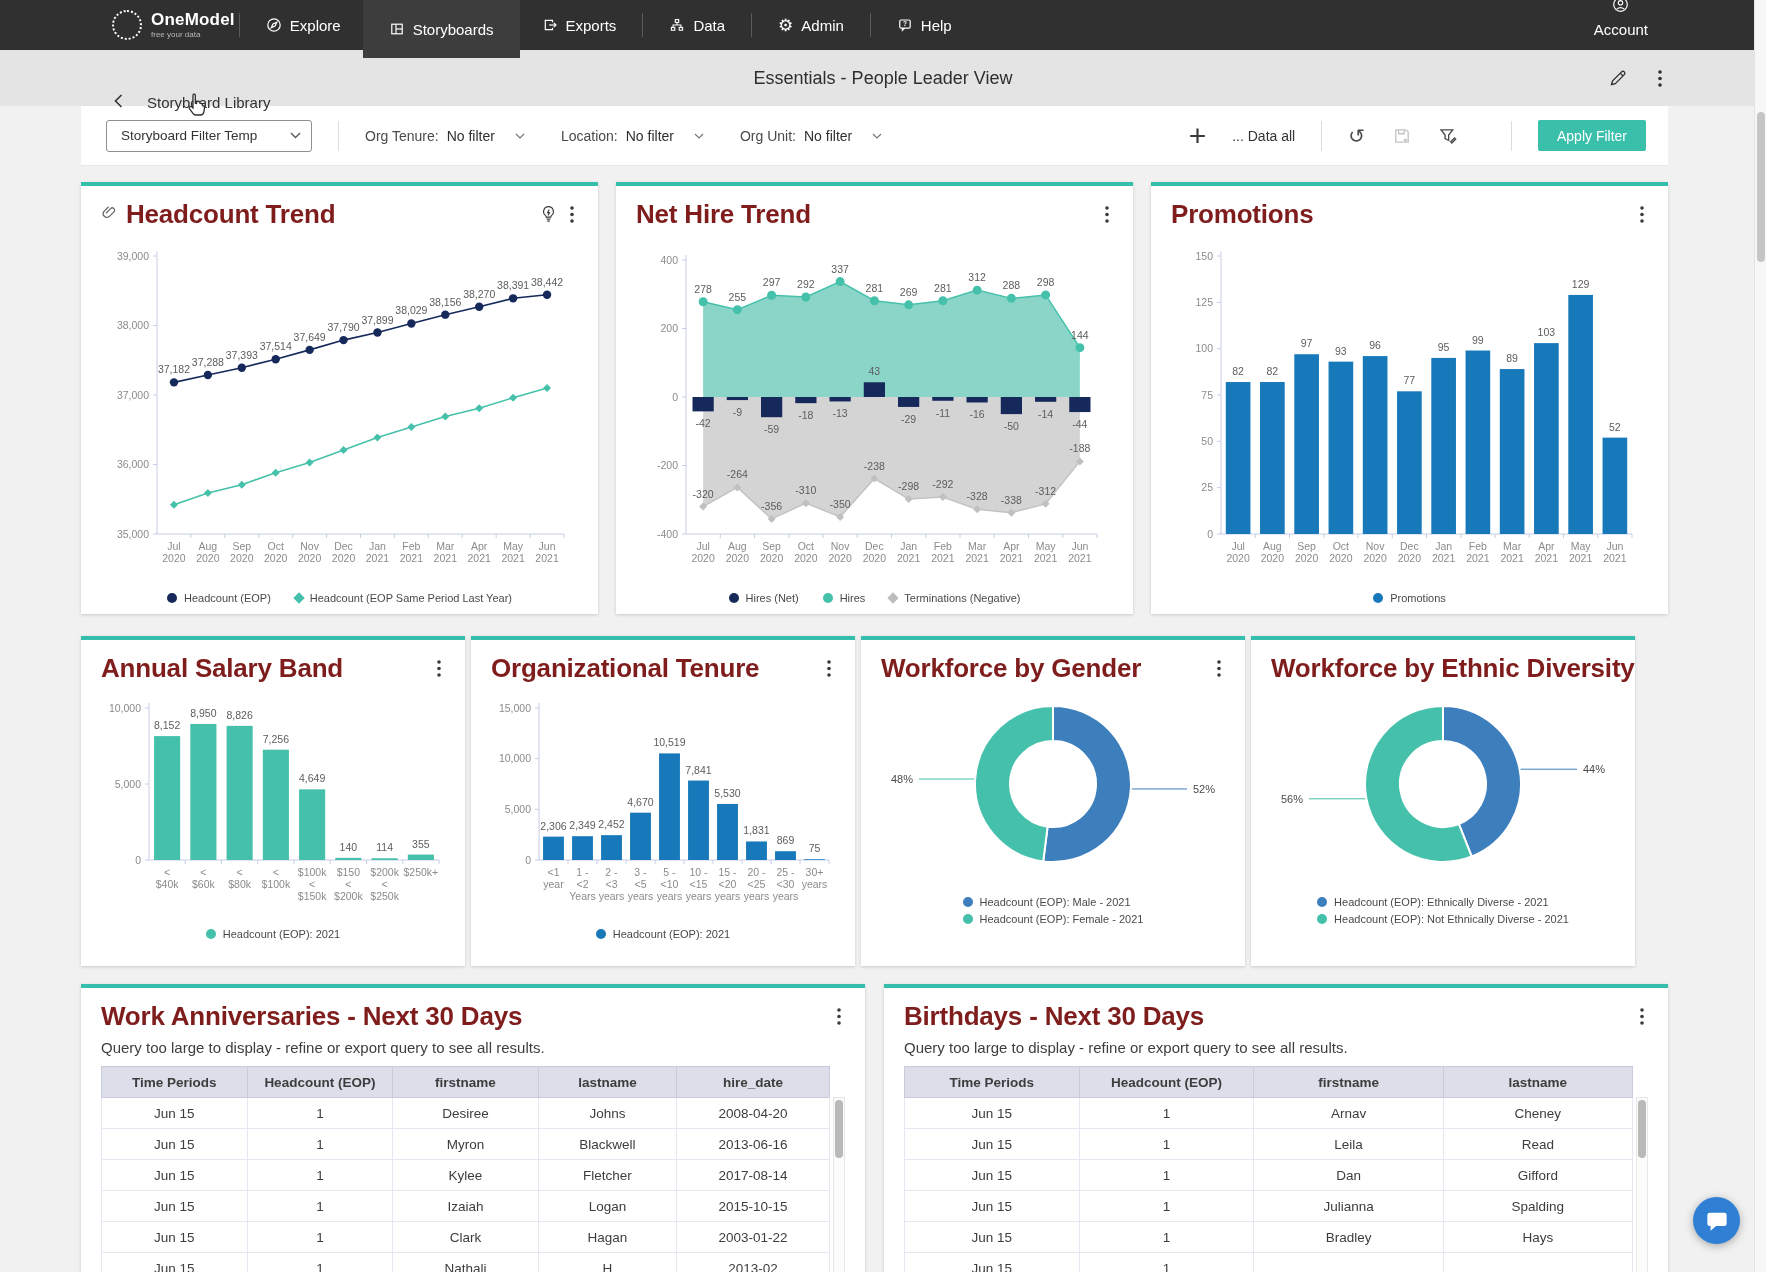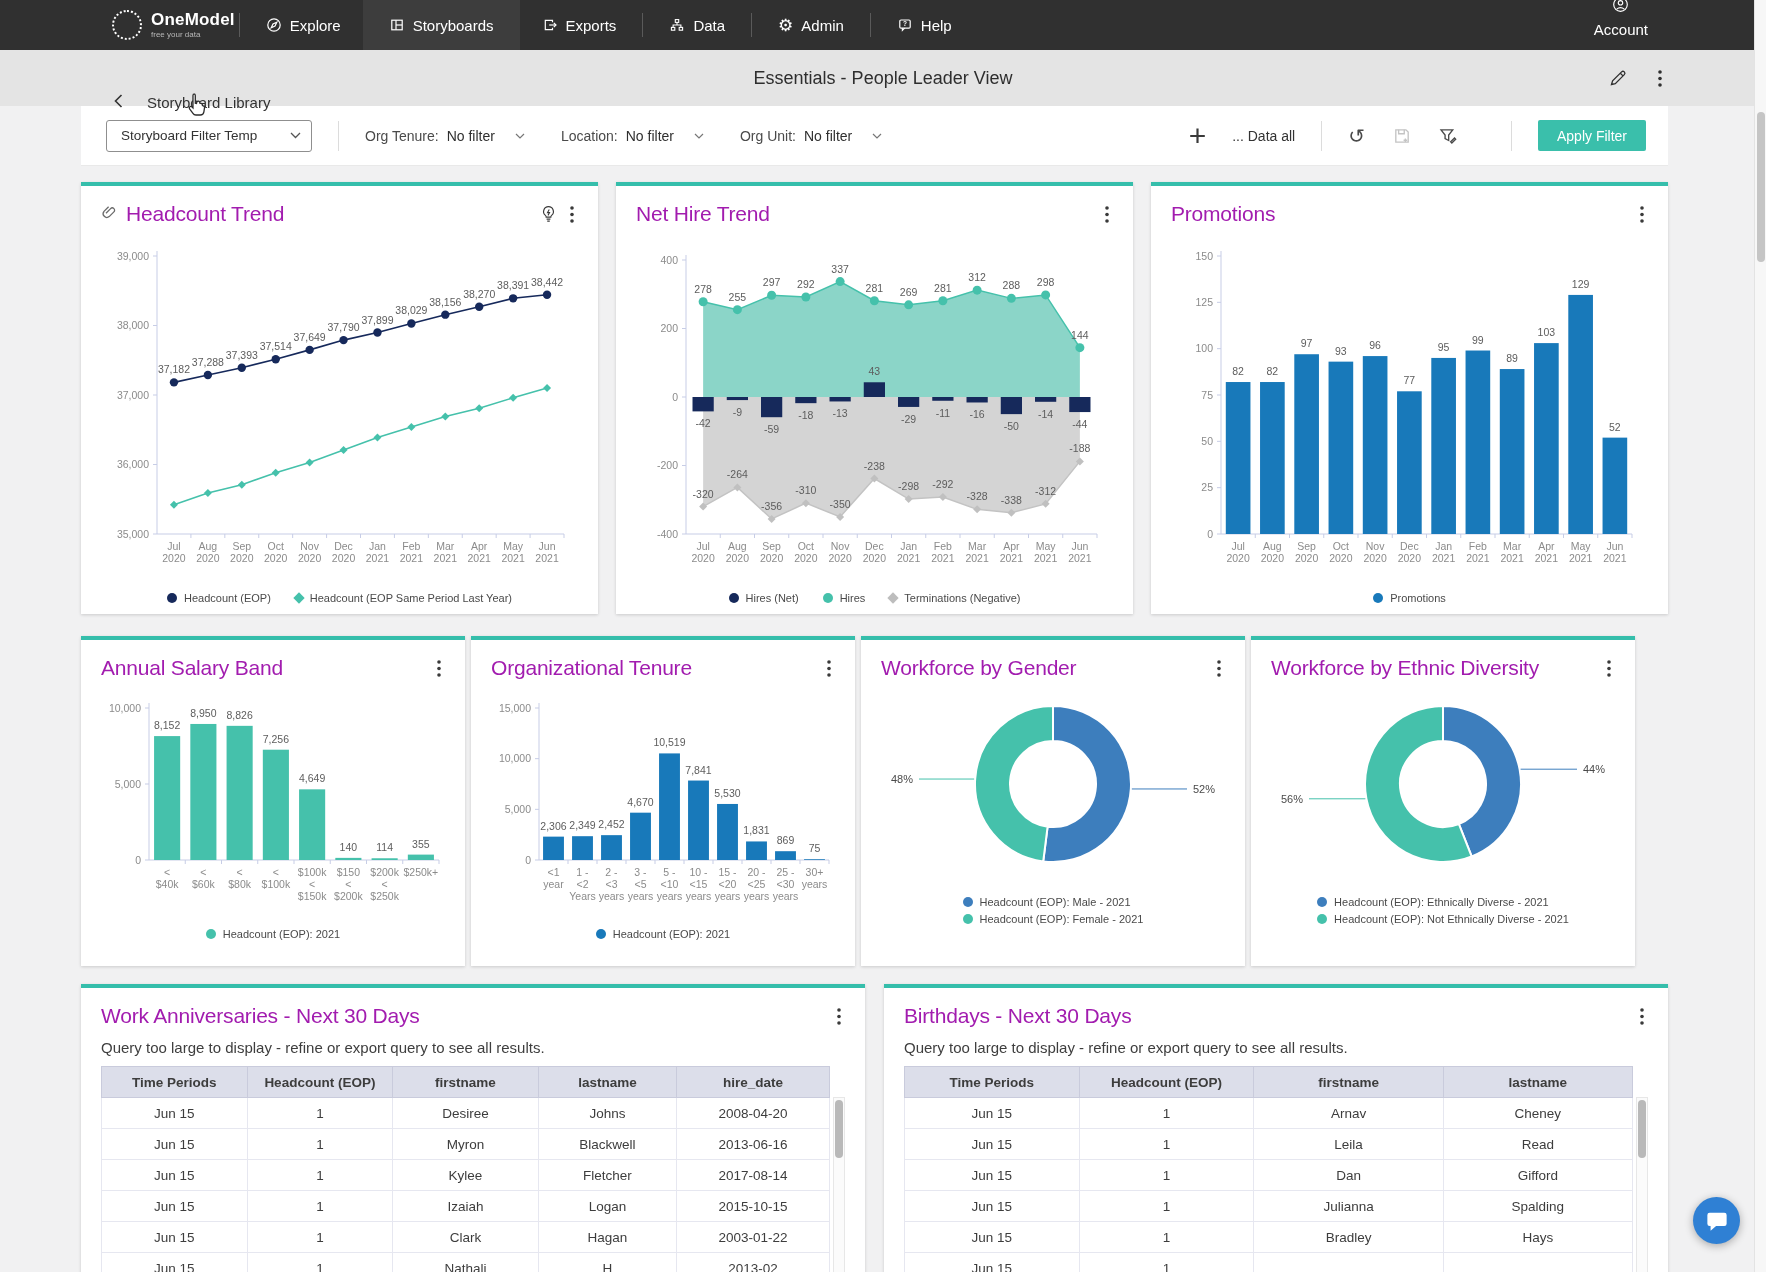--- a/index.html
+++ b/index.html
@@ -10,21 +10,21 @@
   
   .topnav { height:50px; background:#303030; display:flex; align-items:center; padding-left:112px; position:relative; z-index:20; }
   .brand { display:flex; align-items:center; gap:9px; cursor:pointer; }
   .logo-mark { width:30px; height:30px; border:2px dotted #fff; border-radius:50%; flex:0 0 auto; }
   .brand-text { display:flex; flex-direction:column; line-height:1; }
   .brand-name { color:#fff; font-size:17px; font-weight:700; letter-spacing:.2px; }
   .brand-tag { color:#b8b8b8; font-size:8px; margin-top:3px; }
   .nav-sep { width:1px; height:24px; background:#5a5a5a; margin:0 4px; }
   .nav-item { display:flex; align-items:center; gap:8px; color:#fff; font-size:15px; padding:0 22px; height:58px; cursor:pointer; text-decoration:none; }
   .nav-item svg { display:block; }
-  .nav-item.active { background:#3d3d3d; height:50px; align-self:flex-start; padding:8px 26px; position:relative; z-index:25; }
+  .nav-item.active { background:#3d3d3d; height:58px; align-self:flex-start; padding:8px 26px; position:relative; z-index:25; }
   .nav-right { margin-left:auto; padding-right:118px; }
   .gear-glyph { font-size:17px; line-height:1; }
 
   
   .subheader { height:56px; background:#e4e4e4; display:flex; align-items:center; padding:0 104px 0 114px; position:relative; }
   .back-link { display:flex; align-items:center; gap:24px; color:#333; font-size:15px; cursor:pointer; text-decoration:none;margin-top:48px; }
   .sb-title { position:absolute; left:50%; transform:translateX(-50%); font-size:18px; color:#2e2e2e; }
   .subheader-actions { margin-left:auto; display:flex; align-items:center; gap:30px; }
   .icon-btn { cursor:pointer; display:flex; align-items:center; }
   .cursor-hand { position:absolute; left:186px; top:92px; z-index:50; pointer-events:none; }
@@ -54,21 +54,21 @@
   .content { margin-left:81px; width:1587px; padding-top:16px; }
   .row { display:flex; gap:18px; margin-bottom:22px; }
   .row2 { gap:6px; margin-bottom:18px; }
   .row3 { gap:19px; margin-bottom:0; }
   .card { background:#fff; border-top:4px solid #35beab; box-shadow:0 1px 3px rgba(0,0,0,.16); overflow:hidden;
     padding:12px 20px 0; }
   .row1 .card { width:517px; height:432px; }
   .row2 .card { width:384px; height:330px; }
   .row3 .card { width:784px; height:420px; }
   .card-head { display:flex; align-items:center; gap:9px; height:32px; }
-  .card-head h3 { font-size:21px; color:#a21caf; font-weight:400; letter-spacing:-.2px; white-space:nowrap; }
+  .card-head h3 { font-size:26px; color:#7f1d1d; font-weight:700; letter-spacing:-.2px; white-space:nowrap; }
   .head-spacer { flex:1; }
   .kebab { cursor:pointer; display:flex; padding:2px 4px; }
   .chart { line-height:0; }
   svg text { font-family:"Liberation Sans",sans-serif; }
 
   .legend { display:flex; justify-content:center; align-items:center; gap:24px; height:36px; }
   .legend .item { display:flex; align-items:center; gap:7px; font-size:11px; color:#4a4a4a; white-space:nowrap; }
   .legend .dot { width:10px; height:10px; border-radius:50%; flex:0 0 auto; }
   .legend .dot.diamond { border-radius:0; width:8px; height:8px; transform:rotate(45deg); }
   .legend.vert { flex-direction:column; gap:5px; align-items:flex-start; width:fit-content; margin:0 auto; height:auto; padding-top:4px; }

